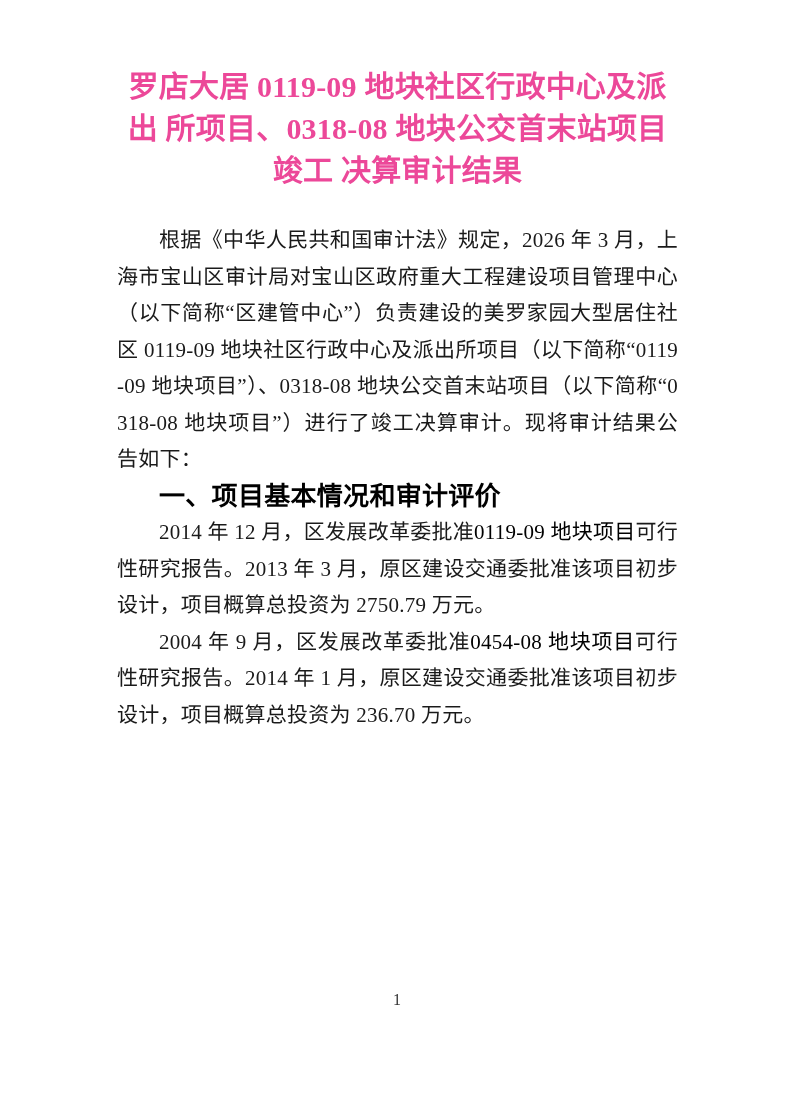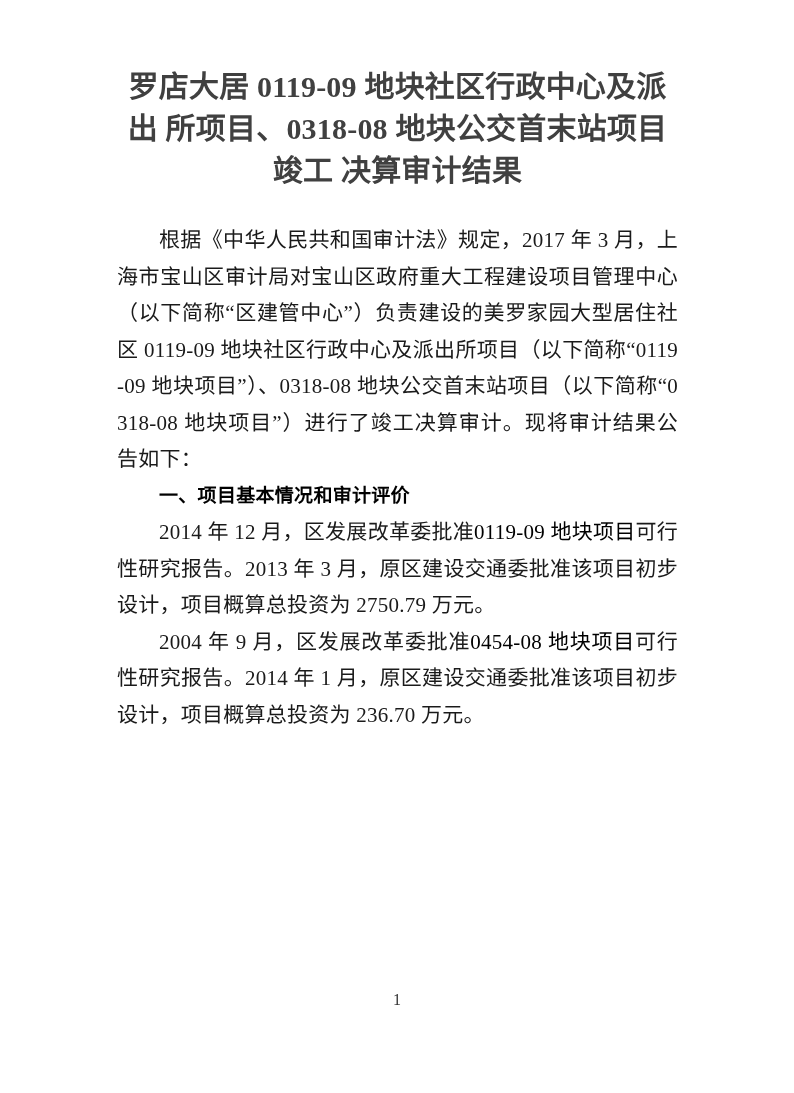--- a/index.html
+++ b/index.html
@@ -27,32 +27,32 @@
   }
 
   
   .doc-title {
     margin: 0;
     padding-top: 66px;
     font-family: "Liberation Serif", "DejaVu Serif", serif;
     font-weight: 700;
     font-size: 30px;
     line-height: 42px;
-    color: #404040;
+    color: #ec4899;
     text-align: center;
     letter-spacing: 0.2px;
     word-break: break-all;
   }
 
   
   .section-heading {
     margin: 0;
     font-family: "Liberation Sans", "DejaVu Sans", sans-serif;
     font-weight: 700;
-    font-size: 19px;
+    font-size: 26px;
     line-height: 36.5px;
     color: #000000;
     text-indent: 42px;
     letter-spacing: 0.3px;
   }
 
   
   .para {
     margin: 0;
     font-family: "Liberation Serif", "DejaVu Serif", serif;
@@ -95,21 +95,21 @@
 <div class="page">
 
   <div class="content">
 
     <h1 class="doc-title">
       <span>罗店大居 0119-09 地块社区行政中心及派出</span>
       <span>所项目、0318-08 地块公交首末站项目竣工</span>
       <span>决算审计结果</span>
     </h1>
 
-    <p class="para first">根据《中华人民共和国审计法》规定，2017 年 3 月，上海市宝山区审计局对宝山区政府重大工程建设项目管理中心（以下简称“区建管中心”）负责建设的美罗家园大型居住社区 0119-09 地块社区行政中心及派出所项目（以下简称“0119-09 地块项目”）、0318-08 地块公交首末站项目（以下简称“0318-08 地块项目”）进行了竣工决算审计。现将审计结果公告如下：</p>
+    <p class="para first">根据《中华人民共和国审计法》规定，2026 年 3 月，上海市宝山区审计局对宝山区政府重大工程建设项目管理中心（以下简称“区建管中心”）负责建设的美罗家园大型居住社区 0119-09 地块社区行政中心及派出所项目（以下简称“0119-09 地块项目”）、0318-08 地块公交首末站项目（以下简称“0318-08 地块项目”）进行了竣工决算审计。现将审计结果公告如下：</p>
 
     <h2 class="section-heading">一、项目基本情况和审计评价</h2>
 
     <p class="para">
       <span>2014 年 12 月，区发展改革委批准</span><b class="strong">0119-09 地块项目</b><span>可行性研究报告。2013 年 3 月，原区建设交通委批准该项目初步设计，项目概算总投资为 2750.79 万元。</span>
     </p>
 
     <p class="para">
       <span>2004 年 9 月，区发展改革委批准</span><b class="strong">0454-08 地块项目</b><span>可行性研究报告。2014 年 1 月，原区建设交通委批准该项目初步设计，项目概算总投资为 236.70 万元。</span>
     </p>

